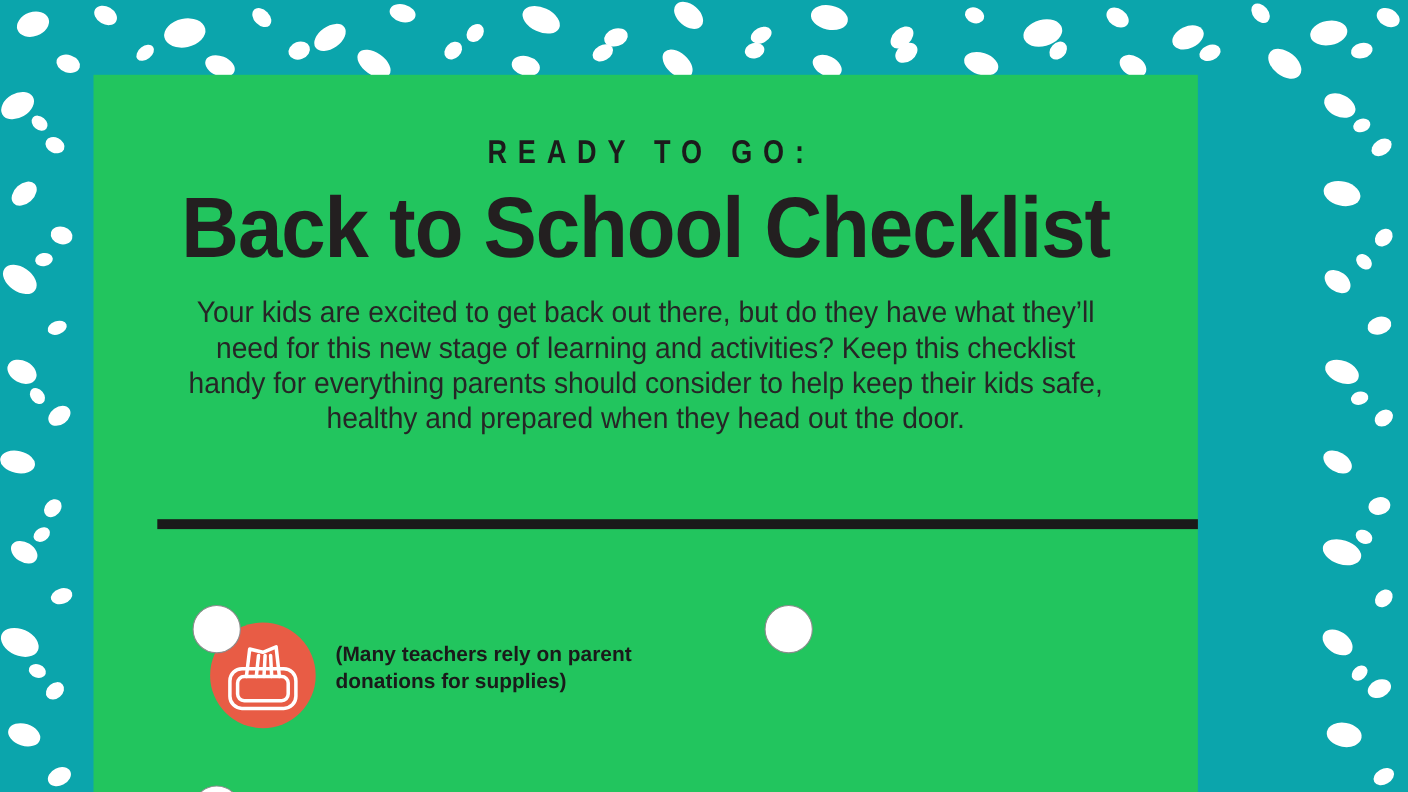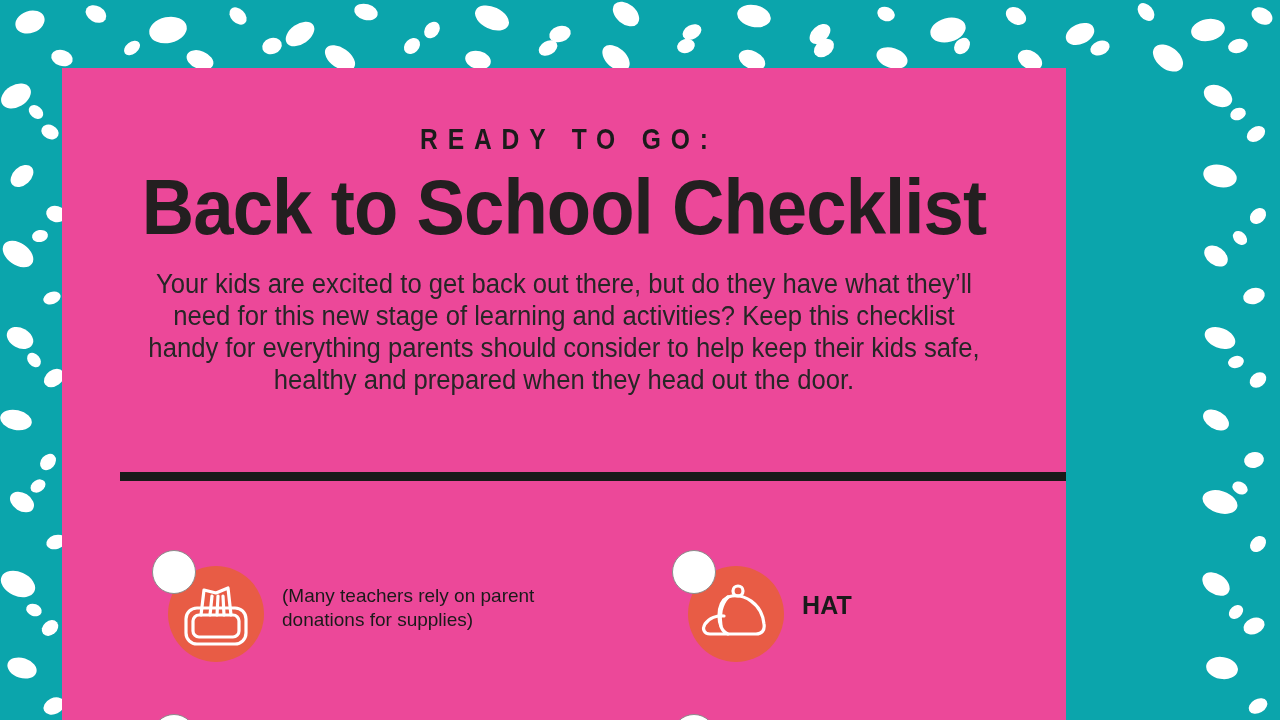--- a/index.html
+++ b/index.html
@@ -21,25 +21,25 @@
     position: absolute;
     inset: 0;
     width: 1280px;
     height: 720px;
     display: block;
   }
 
   
   #card {
     position: absolute;
-    left: 62px;
+    left: 85px;
     top: 68px;
     width: 1004px;
     height: 652px;
-    background: #ec4899;
+    background: #22c55e;
     overflow: hidden;
   }
 
   
   .eyebrow {
     margin: 0;
     padding-top: 56px;
     text-align: center;
     font-family: "Liberation Sans Narrow", "Liberation Sans", sans-serif;
     font-weight: bold;
@@ -161,21 +161,21 @@
   .item-title sup {
     font-size: 0.55em;
     vertical-align: super;
     line-height: 0;
   }
 
   .item-note {
     margin: 0;
     padding-top: 3px;
     font-family: "Liberation Sans Narrow", "Liberation Sans", sans-serif;
-    font-weight: normal;
+    font-weight: bold;
     font-size: 19px;
     line-height: 1.22;
     color: #1A1A1A;
     max-width: 270px;
   }
 
   
   .checklist .check-item.partial { height: 124px; }
 </style>
 </head>
@@ -294,38 +294,20 @@
             <path d="M56 49 L55 30"></path>
           </g>
         </svg>
         <div class="checkbox"></div>
       </div>
       <div class="labels">
         <p class="item-note">(Many teachers rely on parent donations for supplies)</p>
       </div>
     </div>
 
-    <div class="check-item">
-      <div class="badge">
-        <div class="disc"></div>
-        <svg class="badge-icon" viewBox="0 0 96 96" xmlns="http://www.w3.org/2000/svg">
-          <g fill="none" stroke="#FFFFFF" stroke-width="3.2" stroke-linejoin="round" stroke-linecap="round">
-            <path d="M40 31 C56 26 74 38 76 58 C77 64 74 68 68 68 L40 68 C34 66 31 58 31 50 C31 41 34 34 40 31 Z"></path>
-            <path d="M40 68 L22 68 C16 68 14 63 17 58 C21 52 29 49 36 50"></path>
-            <path d="M40 31 C33 38 31 50 33 60"></path>
-            <circle cx="50" cy="25" r="5"></circle>
-          </g>
-        </svg>
-        <div class="checkbox"></div>
-      </div>
-      <div class="labels">
-        <p class="item-title"><span>HAT</span><sup></sup><span></span></p>
-
-      </div>
-    </div>
 
     <div class="check-item partial">
       <div class="badge">
 
         <div class="checkbox"></div>
       </div>
       <div class="labels">
         <p class="item-title"></p>
       </div>
     </div>

